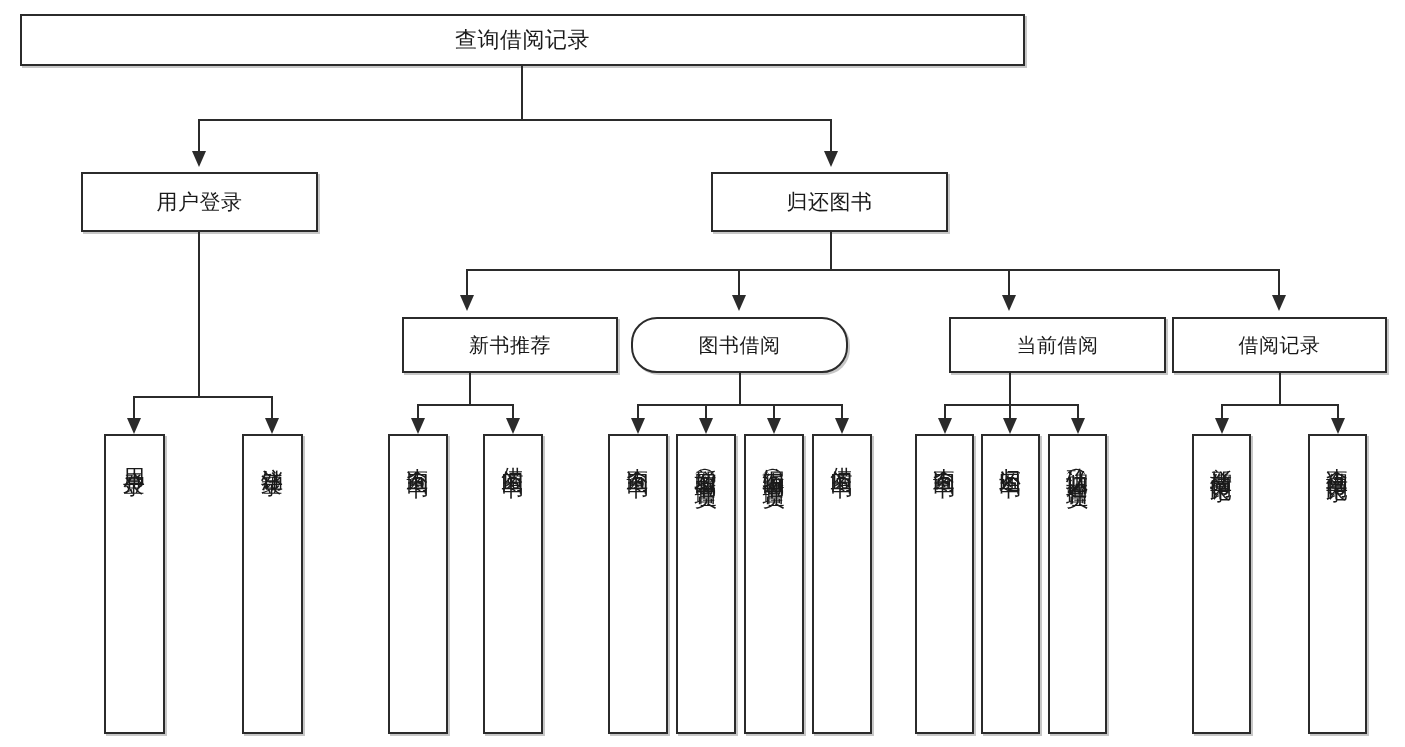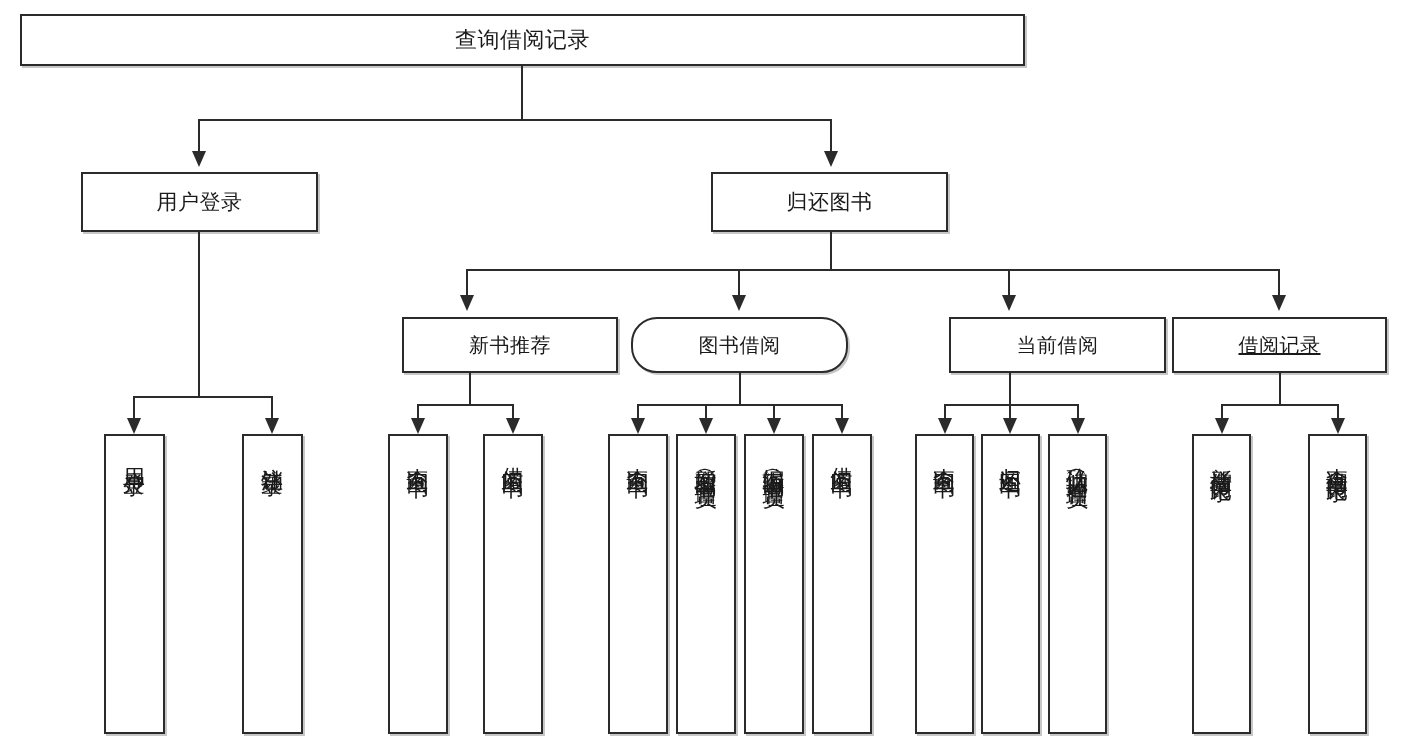--- a/index.html
+++ b/index.html
@@ -135,21 +135,21 @@
 
   <div class="node level3" style="left:362px; top:317px; width:216px; height:56px;margin-left:40px;">
     <span class="node-label">新书推荐</span>
   </div>
   <div class="node level3" style="left:631px; top:317px; width:217px; height:56px;border-radius:26px;">
     <span class="node-label">图书借阅</span>
   </div>
   <div class="node level3" style="left:901px; top:317px; width:217px; height:56px;margin-left:48px;">
     <span class="node-label">当前借阅</span>
   </div>
-  <div class="node level3" style="left:1172px; top:317px; width:215px; height:56px;text-decoration:underline;">
+  <div class="node level3" style="left:1172px; top:317px; width:215px; height:56px;">
     <span class="node-label">借阅记录</span>
   </div>
 
   <div class="edge v" style="left:469px; top:373px; width:2px; height:33px;"></div>
   <div class="edge h" style="left:417px; top:404px; width:96px; height:2px;"></div>
   <div class="edge v" style="left:417px; top:404px; width:2px; height:14px;"></div>
   <div class="arrow" style="left:411px; top:418px;"></div>
   <div class="edge v" style="left:512px; top:404px; width:2px; height:14px;"></div>
   <div class="arrow" style="left:506px; top:418px;"></div>
 

